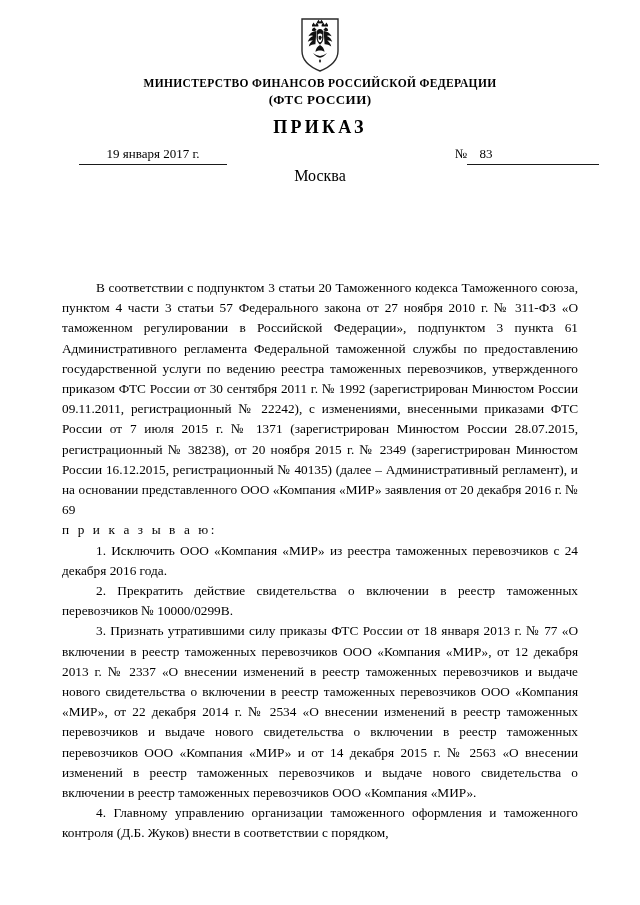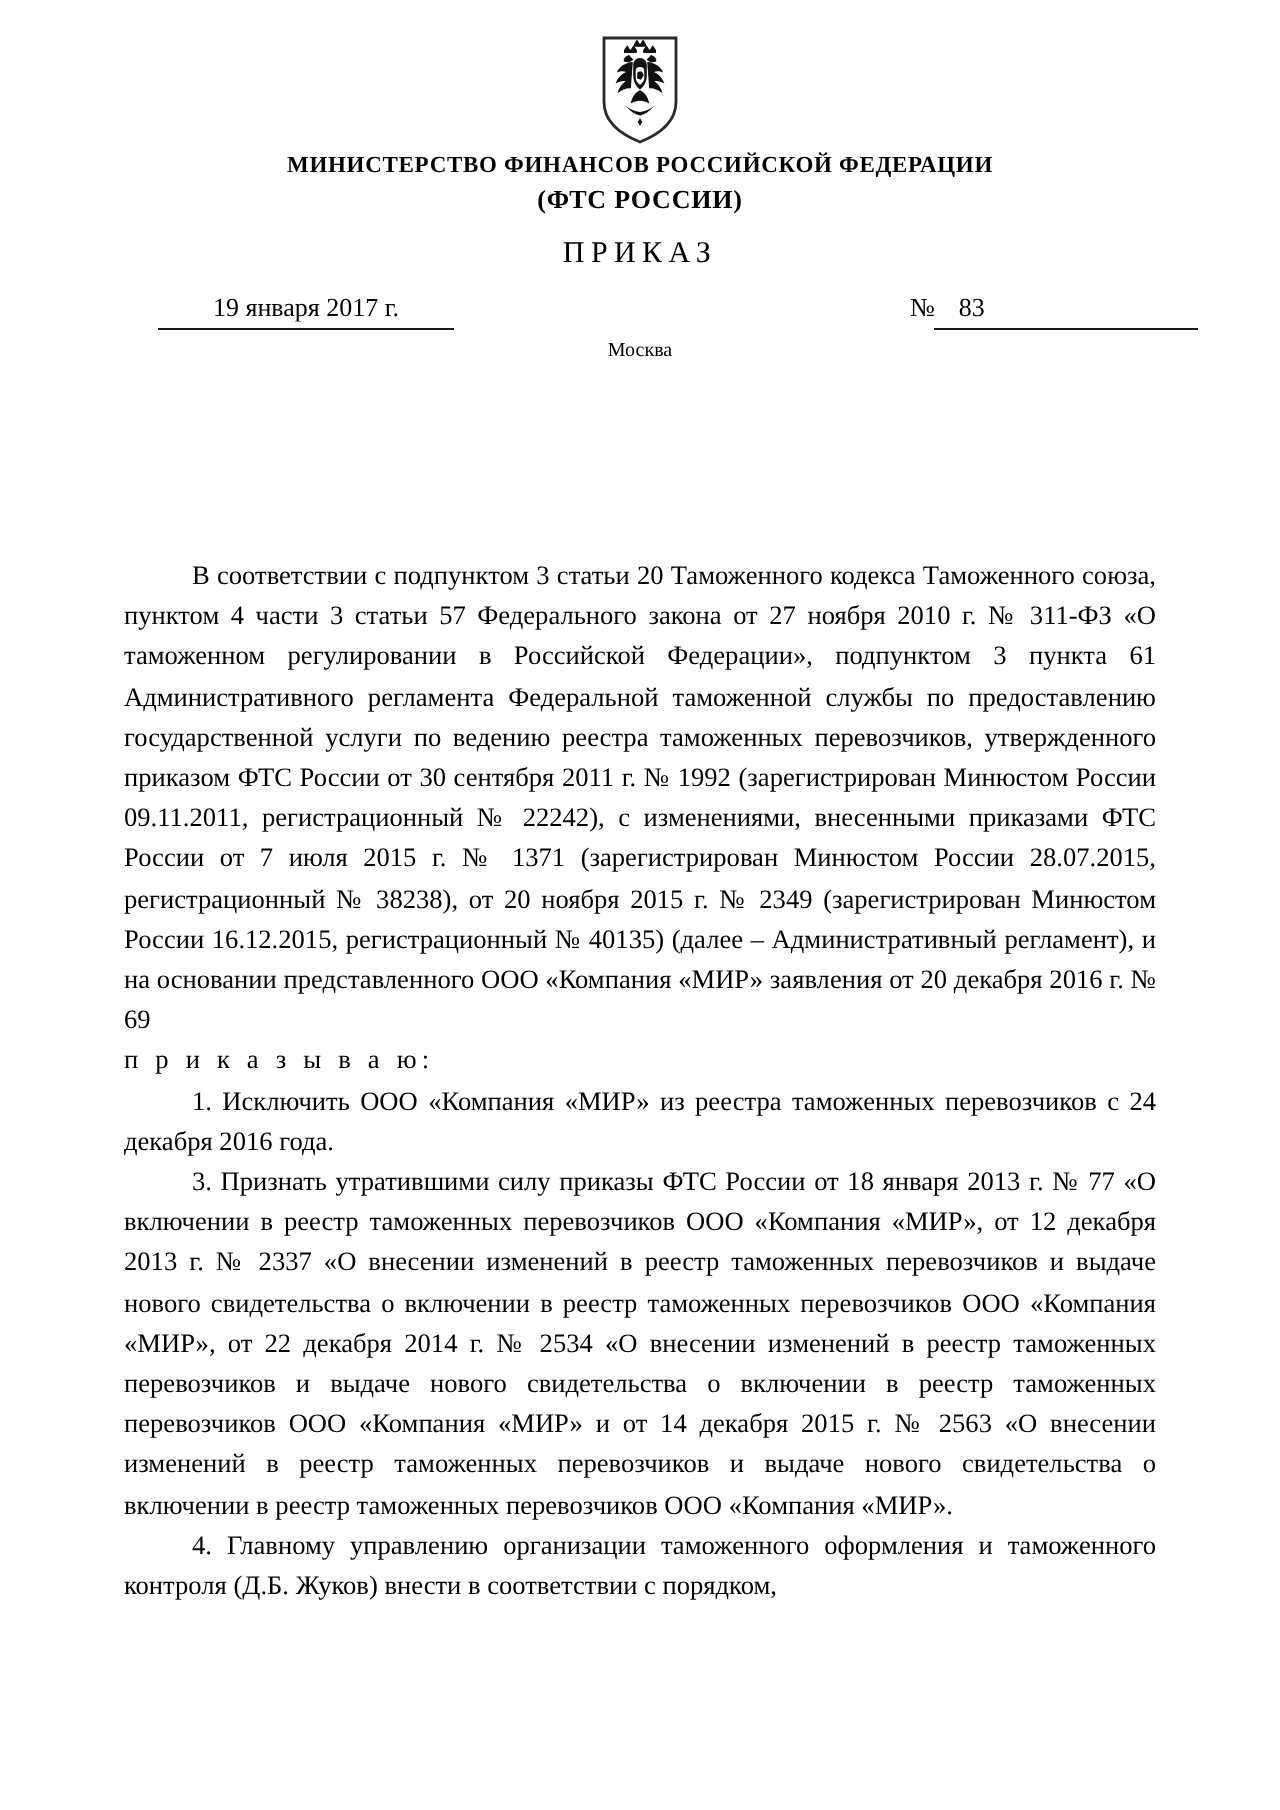--- a/index.html
+++ b/index.html
@@ -59,22 +59,22 @@
     letter-spacing: 2.1px;
     line-height: 20px;
   }
   .service-abbr {
     font-size: 13px;
     font-weight: bold;
     letter-spacing: 0.4px;
     line-height: 16px;
   }
   .prikaz {
-    font-size: 15px;
-    font-weight: normal;
+    font-size: 18px;
+    font-weight: bold;
     letter-spacing: 3.2px;
     line-height: 20px;
     margin-top: 9px;
   }
 
   
   .daterow {
     position: absolute;
     top: 146px;
     left: 17px;
@@ -111,21 +111,21 @@
     padding-bottom: 2px;
     text-align: left;
     text-indent: 12px;
   }
   .city {
     position: absolute;
     top: 168px;
     left: 0;
     width: 640px;
     text-align: center;
-    font-size: 10px;
+    font-size: 16px;
     line-height: 15px;
   }
 
   
   .title {
     position: absolute;
     top: 208px;
     left: 70px;
     width: 500px;
     text-align: center;
@@ -206,17 +206,18 @@
       <span class="num-sign">№</span><span class="num-line">83</span>
     </div>
   </div>
   <div class="city">Москва</div>
 
 
   <div class="body-text">
     <p>В соответствии с подпунктом 3 статьи 20 Таможенного кодекса Таможенного союза, пунктом 4 части 3 статьи 57 Федерального закона от 27 ноября 2010 г. № 311-ФЗ «О таможенном регулировании в Российской Федерации», подпунктом 3 пункта 61 Административного регламента Федеральной таможенной службы по предоставлению государственной услуги по ведению реестра таможенных перевозчиков, утвержденного приказом ФТС России от 30 сентября 2011 г. № 1992 (зарегистрирован Минюстом России 09.11.2011, регистрационный № 22242), с изменениями, внесенными приказами ФТС России от 7 июля 2015 г. № 1371 (зарегистрирован Минюстом России 28.07.2015, регистрационный № 38238), от 20 ноября 2015 г. № 2349 (зарегистрирован Минюстом России 16.12.2015, регистрационный № 40135) (далее – Административный регламент), и на основании представленного ООО «Компания «МИР» заявления от 20 декабря 2016 г. № 69</p>
     <p class="noindent spaced">п р и к а з ы в а ю:</p>
     <p>1. Исключить ООО «Компания «МИР» из реестра таможенных перевозчиков с 24 декабря 2016 года.</p>
+    <p>2. Прекратить действие свидетельства о включении в реестр таможенных перевозчиков № 10000/0299В.</p>
     <p>3. Признать утратившими силу приказы ФТС России от 18 января 2013 г. № 77 «О включении в реестр таможенных перевозчиков ООО «Компания «МИР», от 12 декабря 2013 г. № 2337 «О внесении изменений в реестр таможенных перевозчиков и выдаче нового свидетельства о включении в реестр таможенных перевозчиков ООО «Компания «МИР», от 22 декабря 2014 г. № 2534 «О внесении изменений в реестр таможенных перевозчиков и выдаче нового свидетельства о включении в реестр таможенных перевозчиков ООО «Компания «МИР» и от 14 декабря 2015 г. № 2563 «О внесении изменений в реестр таможенных перевозчиков и выдаче нового свидетельства о включении в реестр таможенных перевозчиков ООО «Компания «МИР».</p>
     <p>4. Главному управлению организации таможенного оформления и таможенного контроля (Д.Б. Жуков) внести в соответствии с порядком,</p>
   </div>
 
 </div>
 
 </body></html>

